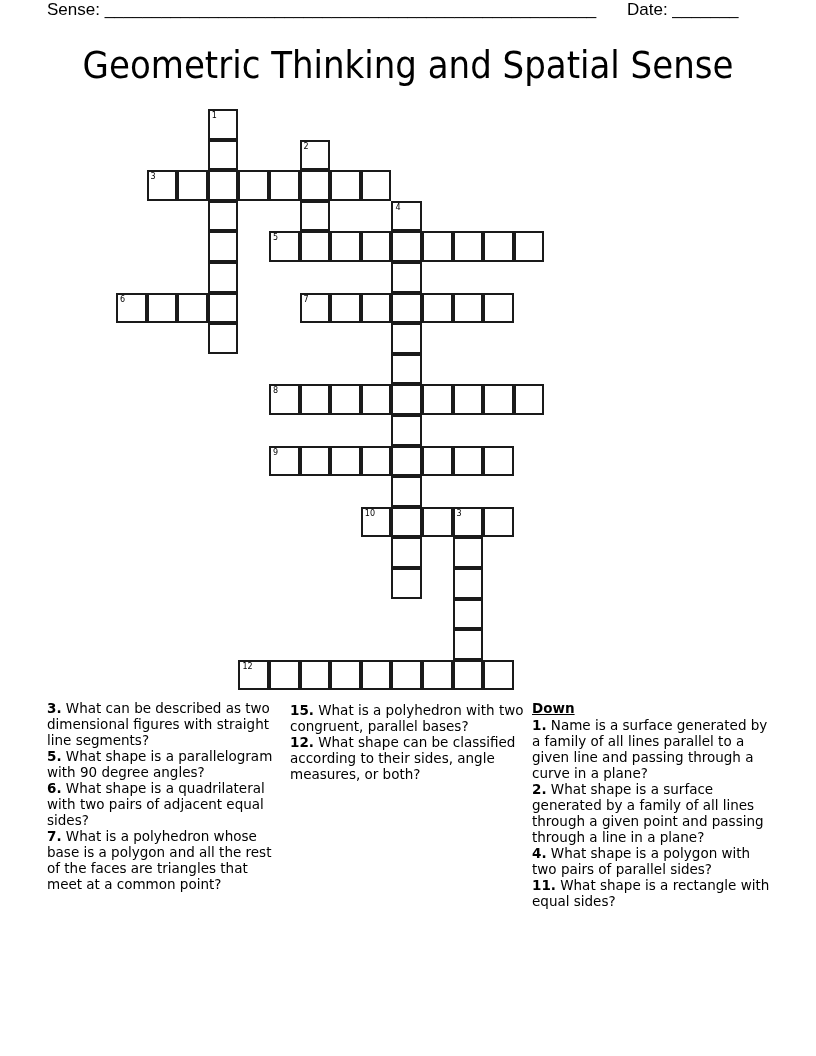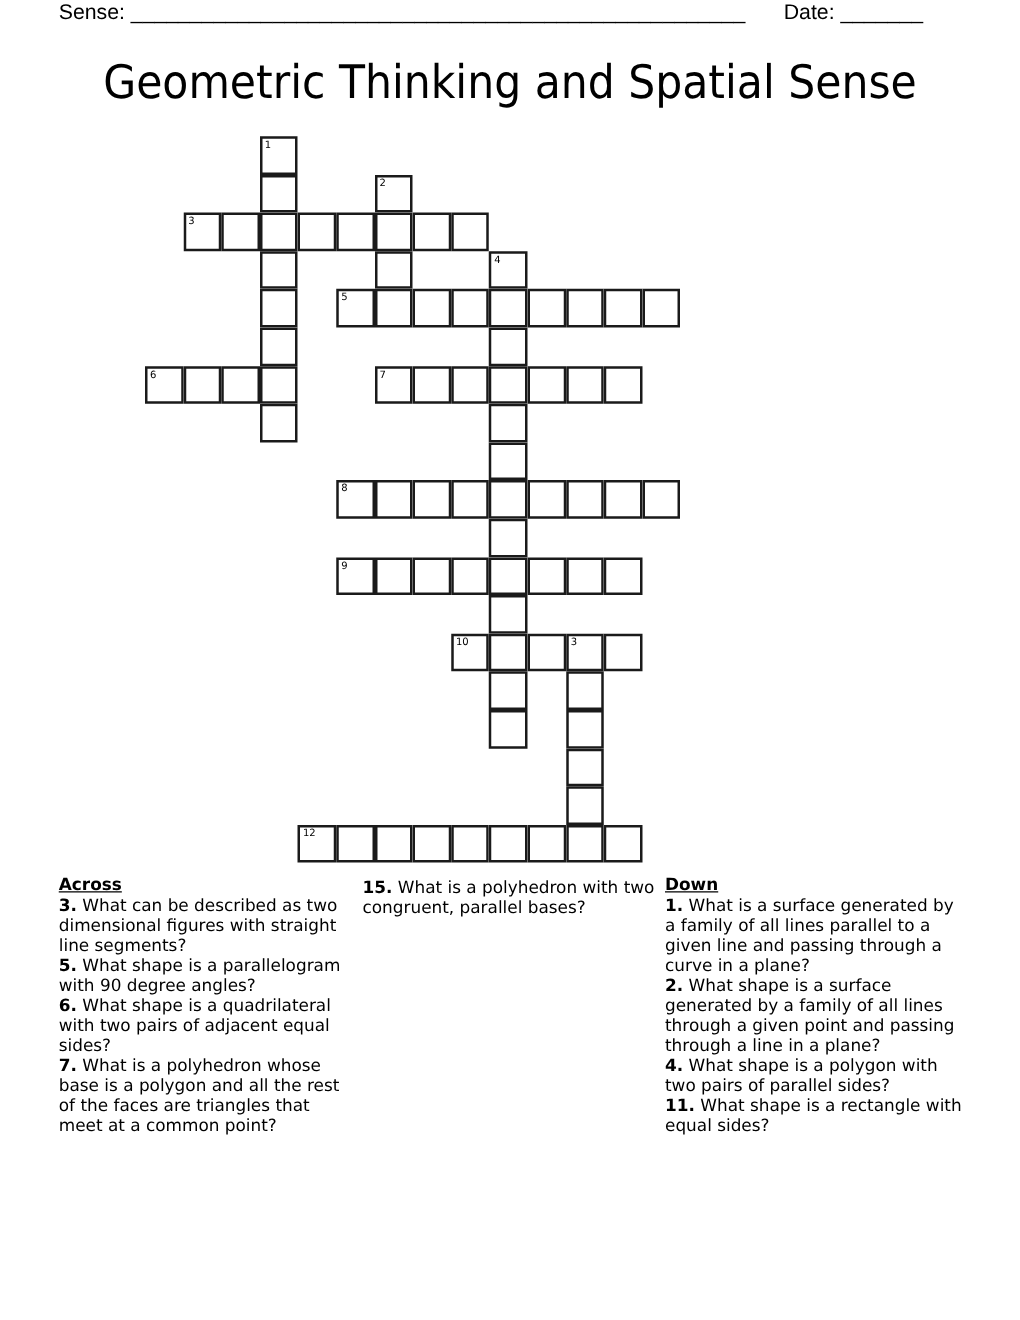--- a/index.html
+++ b/index.html
@@ -125,30 +125,30 @@
     <div class="cell" style="left: 153px; top: 550.8px;"></div>
     <div class="cell" style="left: 183.6px; top: 550.8px;"></div>
     <div class="cell" style="left: 214.2px; top: 550.8px;"></div>
     <div class="cell" style="left: 244.8px; top: 550.8px;"></div>
     <div class="cell" style="left: 275.4px; top: 550.8px;"></div>
     <div class="cell" style="left: 306px; top: 550.8px;"></div>
     <div class="cell" style="left: 367.2px; top: 550.8px;"></div>
   </div>
 
 <div class="clues col-a">
-  <div class="heading">Across</div>
   <p class="clue"><b>3.</b><span> What can be described as two dimensional figures with straight line segments?</span></p>
   <p class="clue"><b>5.</b><span> What shape is a parallelogram with 90 degree angles?</span></p>
   <p class="clue"><b>6.</b><span> What shape is a quadrilateral with two pairs of adjacent equal sides?</span></p>
   <p class="clue"><b>7.</b><span> What is a polyhedron whose base is a polygon and all the rest of the faces are triangles that meet at a common point?</span></p>
 </div>
 
 <div class="clues col-b">
   <p class="clue"><b>15.</b><span> What is a polyhedron with two congruent, parallel bases?</span></p>
+  <p class="clue"><b>12.</b><span> What shape can be classified according to their sides, angle measures, or both?</span></p>
 </div>
 
 <div class="clues col-c">
   <div class="heading">Down</div>
-  <p class="clue"><b>1.</b><span> What is a surface generated by a family of all lines parallel to a given line and passing through a curve in a plane?</span></p>
+  <p class="clue"><b>1.</b><span> Name is a surface generated by a family of all lines parallel to a given line and passing through a curve in a plane?</span></p>
   <p class="clue"><b>2.</b><span> What shape is a surface generated by a family of all lines through a given point and passing through a line in a plane?</span></p>
   <p class="clue"><b>4.</b><span> What shape is a polygon with two pairs of parallel sides?</span></p>
   <p class="clue"><b>11.</b><span> What shape is a rectangle with equal sides?</span></p>
 </div>
 
 </body></html>

